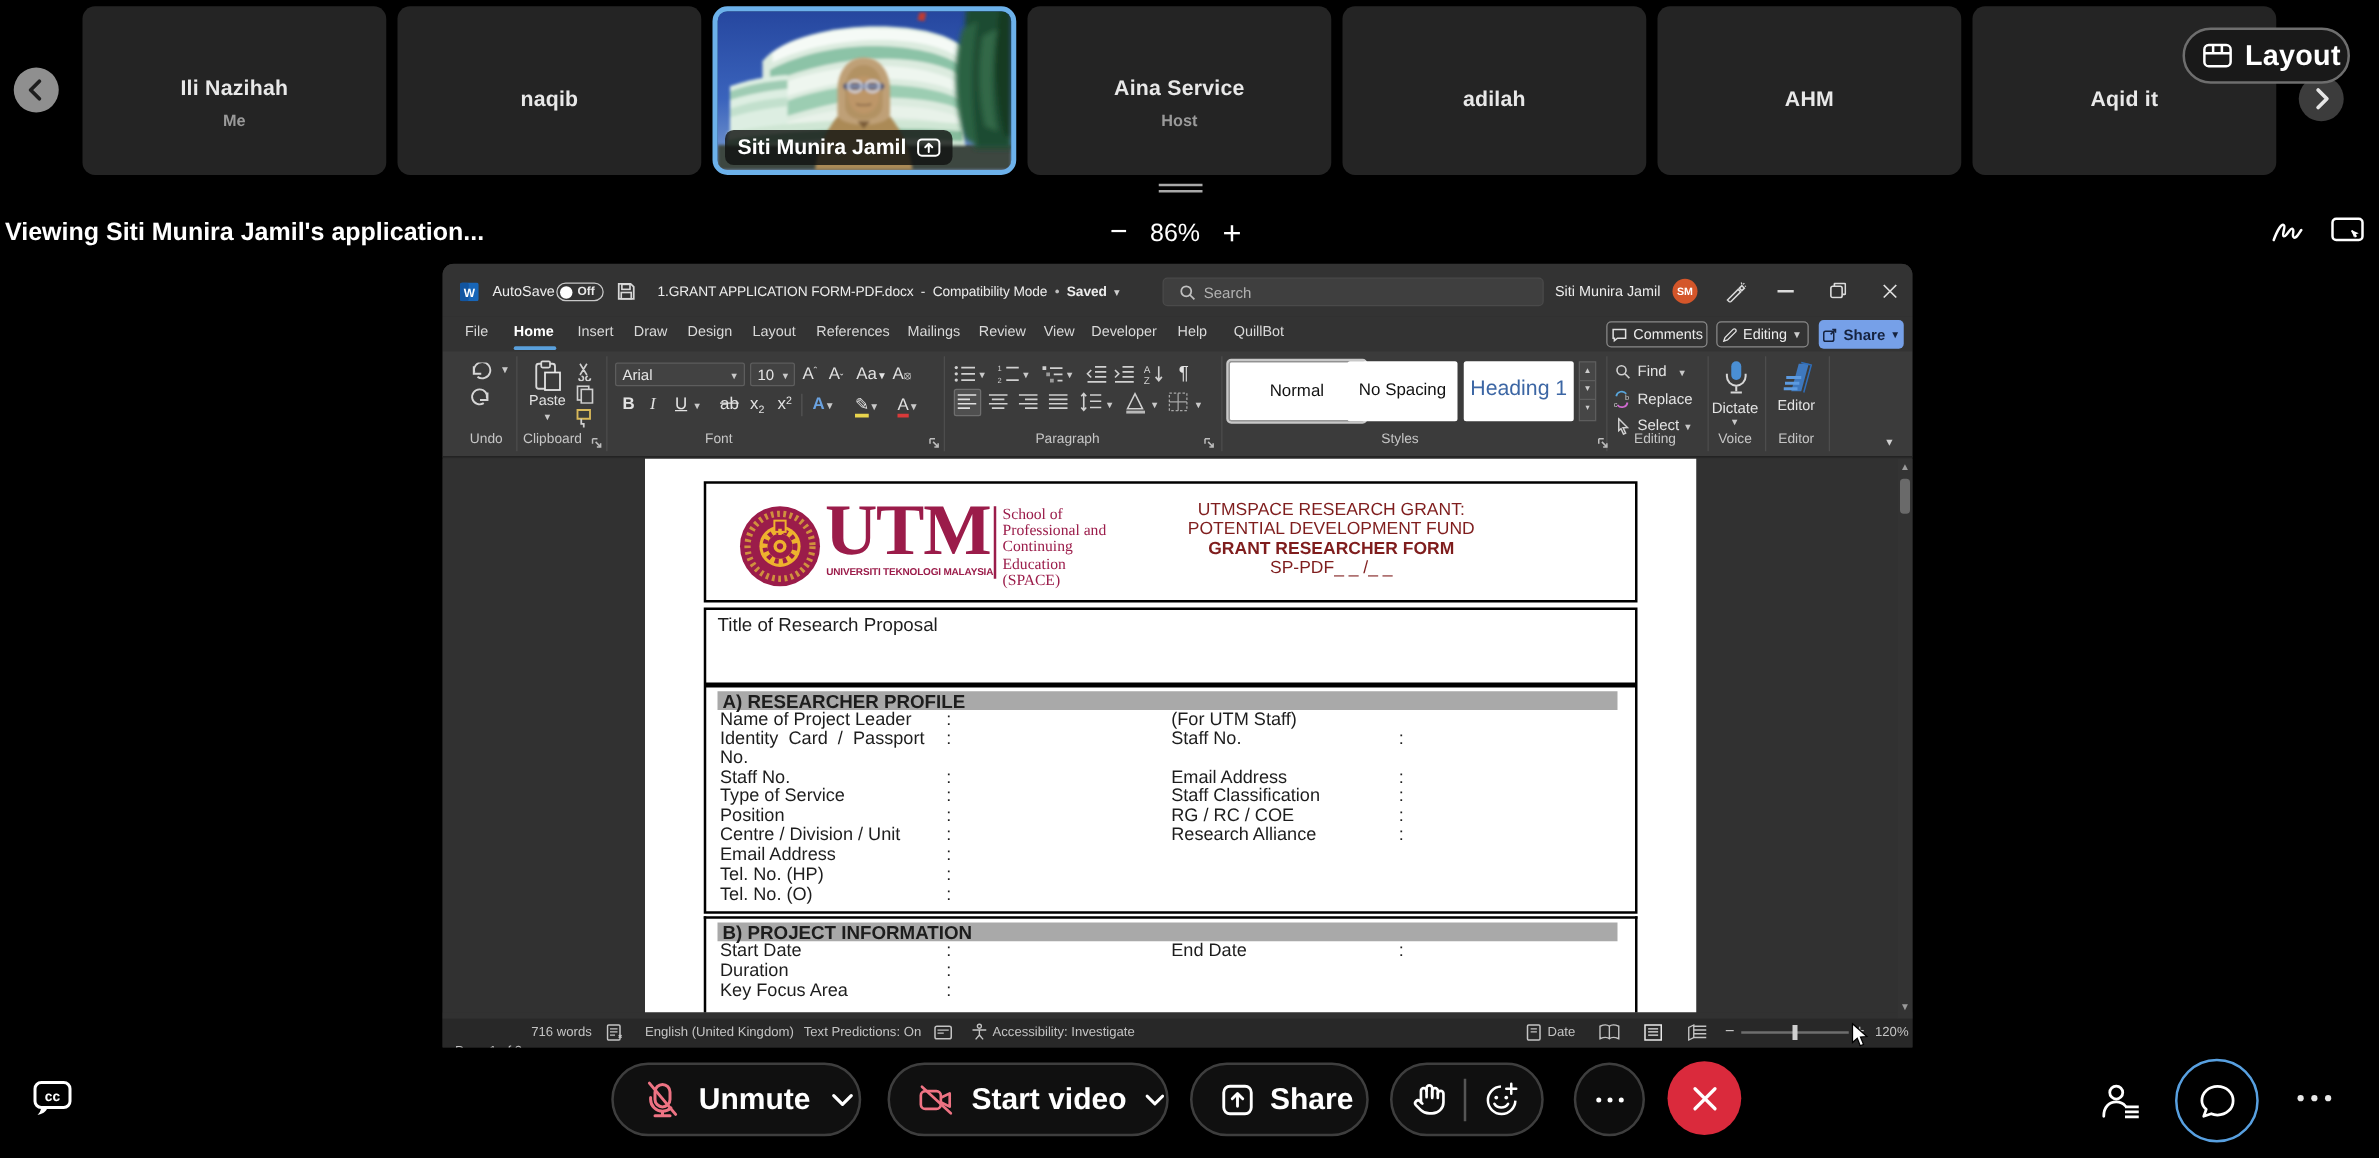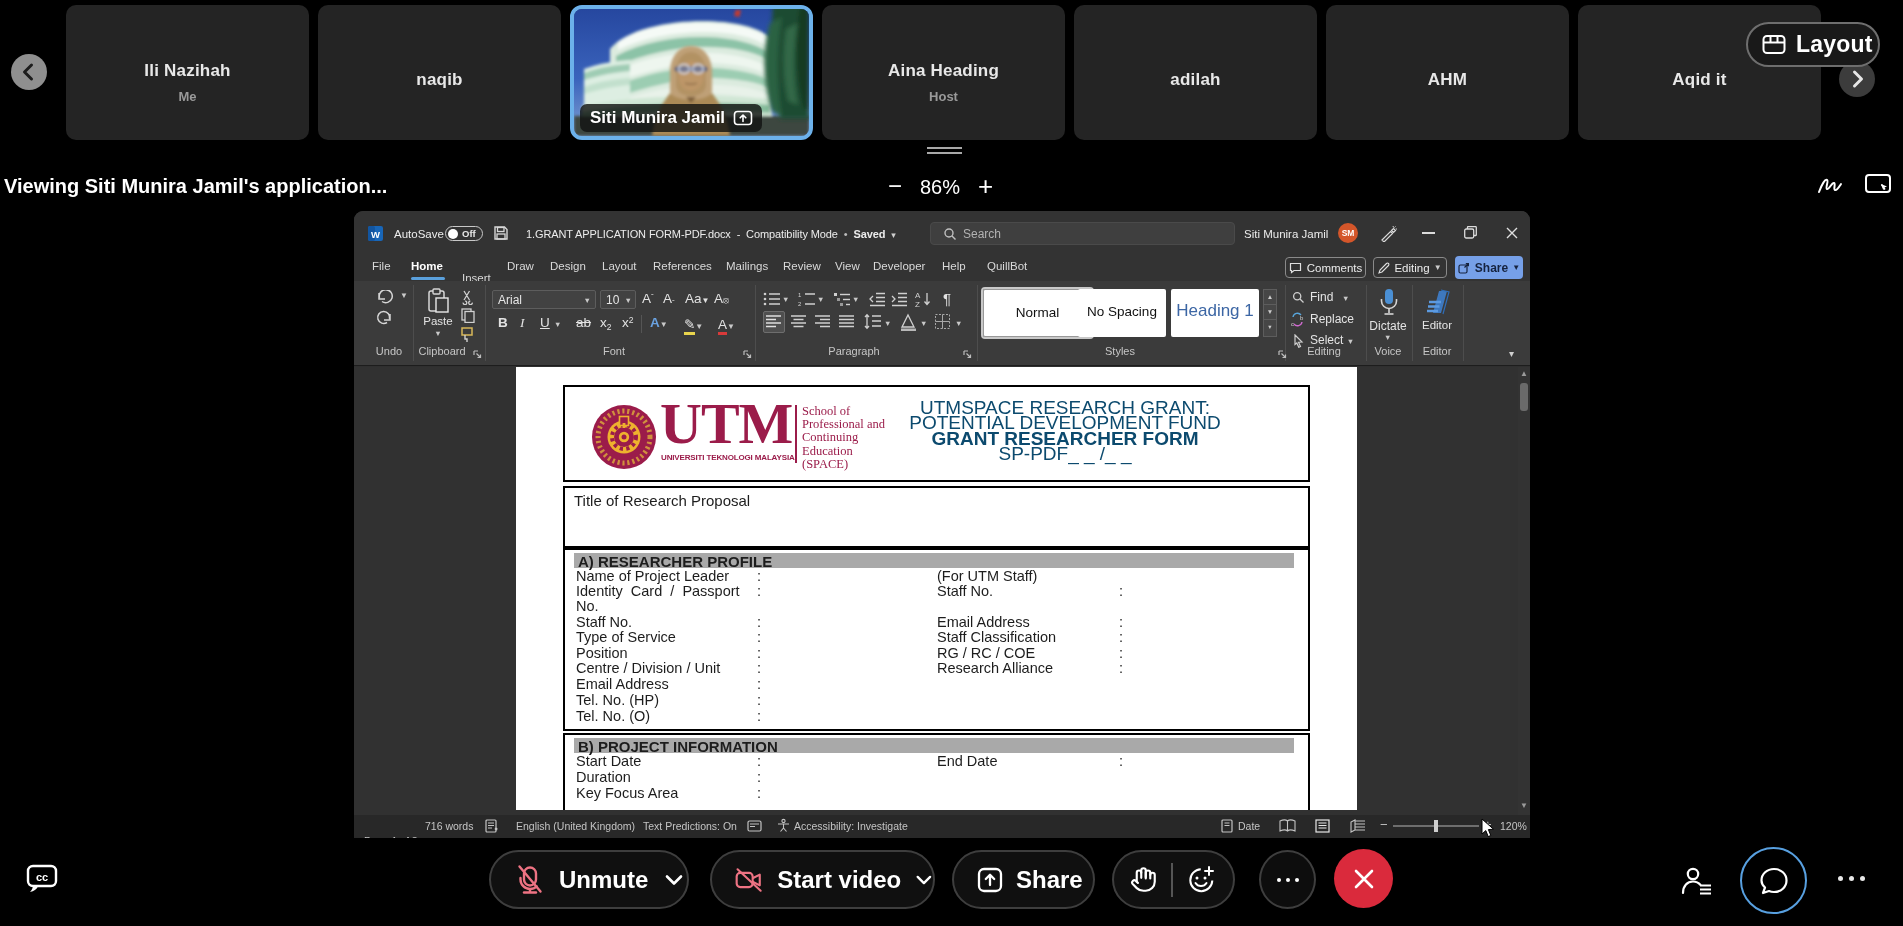--- a/index.html
+++ b/index.html
@@ -76,21 +76,21 @@
     </svg>
     <div class="abs" style="left:6px;top:95px;height:28px;background:rgba(16,17,16,.80);border-radius:7px;display:flex;align-items:center;padding:0 9px 0 10px;">
       <span style="color:#fff;font-size:17px;font-weight:600;white-space:nowrap;">Siti Munira Jamil</span>
       <svg width="20" height="16" viewBox="0 0 20 16" style="margin-left:8px;">
           <rect x="1.5" y="1.5" width="17" height="13" rx="3" fill="none" stroke="#fff" stroke-width="1.6"></rect>
           <path d="M10 11.5 L10 5.2 M7.2 7.8 L10 5 L12.8 7.8" fill="none" stroke="#fff" stroke-width="1.6" stroke-linecap="round" stroke-linejoin="round"></path>
         </svg>
     </div>
   </div>
   <div class="tile" style="left:822px;">
-      <div class="tname" style="top:56px;">Aina Heading</div>
+      <div class="tname" style="top:56px;">Aina Service</div>
       <div class="tsub" style="top:84px;">Host</div>
     </div>
   <div class="tile" style="left:1074px;">
       <div class="tname" style="top:65px;">adilah</div>
     </div>
   <div class="tile" style="left:1326px;">
       <div class="tname" style="top:65px;">AHM</div>
     </div>
   <div class="tile" style="left:1578px;">
       <div class="tname" style="top:65px;">Aqid it</div>
@@ -173,21 +173,21 @@
       <path d="M3.5 3 V1.2 C3.5 .8 3.8 .7 4 .7 H11.5 C12 .7 12.3 1 12.3 1.5 V9 C12.3 9.3 12.1 9.5 11.8 9.5 H10" fill="none" stroke="#dcdcdc" stroke-width="1.3"></path>
     </svg>
   <svg class="abs" style="left:1151px;top:15px;" width="14" height="14" viewBox="0 0 14 14">
       <path d="M2 2 L12 12 M12 2 L2 12" stroke="#e0e0e0" stroke-width="1.4"></path>
     </svg>
 
   <div class="abs" style="left:0;top:42px;width:1176px;height:28px;background:#333333;font-size:12.5px;color:#d9d9d9;"></div>
   <div class="abs" style="left:18px;top:49px;color:#d9d9d9;font-size:11.5px;">File</div>
   <div class="abs" style="left:57px;top:49px;color:#ffffff;font-size:11.5px;font-weight:600;">Home</div>
   <div class="abs" style="left:57px;top:66px;width:34px;height:2.5px;background:#5aa0dc;border-radius:2px;"></div>
-  <div class="abs" style="left:108px;top:49px;color:#d9d9d9;font-size:11.5px;margin-top:12px;">Insert</div>
+  <div class="abs" style="left:108px;top:49px;color:#d9d9d9;font-size:11.5px;">Insert</div>
   <div class="abs" style="left:153px;top:49px;color:#d9d9d9;font-size:11.5px;">Draw</div>
   <div class="abs" style="left:196px;top:49px;color:#d9d9d9;font-size:11.5px;">Design</div>
   <div class="abs" style="left:248px;top:49px;color:#d9d9d9;font-size:11.5px;">Layout</div>
   <div class="abs" style="left:299px;top:49px;color:#d9d9d9;font-size:11.5px;">References</div>
   <div class="abs" style="left:372px;top:49px;color:#d9d9d9;font-size:11.5px;">Mailings</div>
   <div class="abs" style="left:429px;top:49px;color:#d9d9d9;font-size:11.5px;">Review</div>
   <div class="abs" style="left:481px;top:49px;color:#d9d9d9;font-size:11.5px;">View</div>
   <div class="abs" style="left:519px;top:49px;color:#d9d9d9;font-size:11.5px;">Developer</div>
   <div class="abs" style="left:588px;top:49px;color:#d9d9d9;font-size:11.5px;">Help</div>
   <div class="abs" style="left:633px;top:49px;color:#d9d9d9;font-size:11.5px;">QuillBot</div>
@@ -218,21 +218,21 @@
   <div class="abs" style="left:59px;top:74px;width:1px;height:76px;background:#4d4d4d;"></div>
   <div class="abs" style="left:131px;top:74px;width:1px;height:76px;background:#4d4d4d;"></div>
   <div class="abs" style="left:401px;top:74px;width:1px;height:76px;background:#4d4d4d;"></div>
   <div class="abs" style="left:623px;top:74px;width:1px;height:76px;background:#4d4d4d;"></div>
   <div class="abs" style="left:931px;top:74px;width:1px;height:76px;background:#4d4d4d;"></div>
   <div class="abs" style="left:1012px;top:74px;width:1px;height:76px;background:#4d4d4d;"></div>
   <div class="abs" style="left:1058px;top:74px;width:1px;height:76px;background:#4d4d4d;"></div>
   <div class="abs" style="left:1109px;top:74px;width:1px;height:76px;background:#4d4d4d;"></div>
   <div class="ribl abs" style="left:10px;top:134px;width:50px;text-align:center;">Undo</div>
   <div class="ribl abs" style="left:62px;top:134px;width:52px;text-align:center;">Clipboard</div>
-  <div class="ribl abs" style="left:210px;top:134px;width:100px;text-align:center;">Font</div>
+  <div class="ribl abs" style="left:210px;top:134px;width:100px;text-align:left;">Font</div>
   <div class="ribl abs" style="left:450px;top:134px;width:100px;text-align:center;">Paragraph</div>
   <div class="ribl abs" style="left:716px;top:134px;width:100px;text-align:center;">Styles</div>
   <div class="ribl abs" style="left:920px;top:134px;width:100px;text-align:center;">Editing</div>
   <div class="ribl abs" style="left:984px;top:134px;width:100px;text-align:center;">Voice</div>
   <div class="ribl abs" style="left:1033px;top:134px;width:100px;text-align:center;">Editor</div>
 
   <svg class="abs" style="left:22px;top:79px;" width="22" height="14" viewBox="0 0 22 14">
       <path d="M3 3 L3 9 L9 9 M3.5 8 A6.5 6.5 0 1 1 6 11.5" fill="none" stroke="#d6d6d6" stroke-width="1.5"></path>
     </svg>
   <span class="abs" style="left:46px;top:80px;color:#c9c9c9;font-size:8px;">▼</span>
@@ -430,21 +430,21 @@
       <circle cx="33" cy="33" r="2.5" fill="#9b1c4a"></circle>
       <rect x="28.5" y="12.5" width="9" height="9" fill="#9b1c4a" stroke="#eeb22e" stroke-width="1.6"></rect>
       <rect x="31.6" y="19" width="2.8" height="5" fill="#eeb22e"></rect>
     </svg>
 
     <div class="abs" style="left:144px;top:34px;width:136px;height:48px;color:#9b1c4a;font-family:'Liberation Serif',serif;font-weight:700;font-size:58px;line-height:45px;letter-spacing:-1px;">UTM</div>
     <div class="abs" style="left:145px;top:86px;width:135px;color:#9b1c4a;font-size:8px;font-weight:700;white-space:nowrap;letter-spacing:-0.15px;">UNIVERSITI TEKNOLOGI MALAYSIA</div>
     <div class="abs" style="left:279px;top:38px;width:1.6px;height:58px;background:#9b1c4a;"></div>
     <div class="abs" style="left:286px;top:38px;color:#9b1c4a;font-family:'Liberation Serif',serif;font-size:12.5px;line-height:13.2px;">School of<br>Professional and<br>Continuing<br>Education<br>(SPACE)</div>
 
-    <div class="abs" style="left:329px;top:33px;width:440px;text-align:center;font-size:19px;line-height:15.3px;color:#0c4a6e;">
+    <div class="abs" style="left:329px;top:33px;width:440px;text-align:center;font-size:14px;line-height:15.3px;color:#7f1d1d;">
       <div>UTMSPACE RESEARCH GRANT:</div>
       <div>POTENTIAL DEVELOPMENT FUND</div>
       <div style="font-weight:700;">GRANT RESEARCHER FORM</div>
       <div>SP-PDF_ _ /_ _</div>
     </div>
 
     <div class="abs" style="left:47px;top:119px;width:747px;height:62px;border:2px solid #000;"></div>
     <div class="abs" style="left:58px;top:125px;font-size:15px;">Title of Research Proposal</div>
 
     <div class="abs" style="left:47px;top:181px;width:747px;height:183px;border:2px solid #000;"></div>

